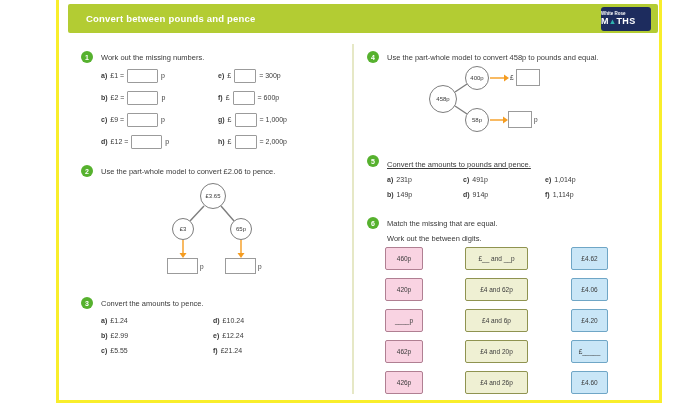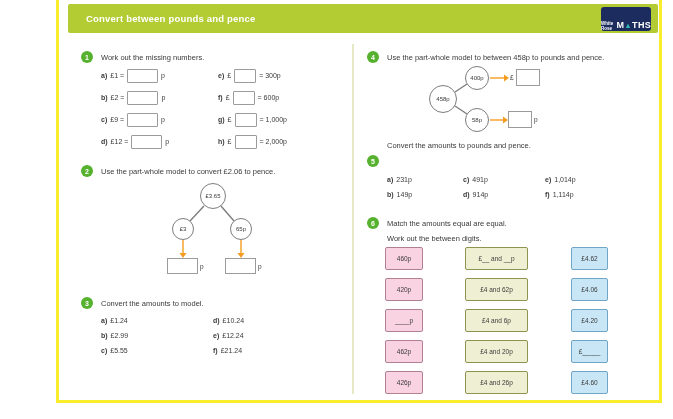--- a/index.html
+++ b/index.html
@@ -7,21 +7,21 @@
   .page { position:relative; width:673px; height:419px; background:#ffffff; overflow:hidden;padding-left:12px; }
 
   .yellow-frame { position:absolute; left:56px; top:-6px; width:606px; height:409px;
                   border:3px solid #f9ee2b; background:transparent; }
 
   .header-bar { position:absolute; left:68px; top:4px; width:590px; height:29px;
                 background:#b3cc33; border-radius:2px; }
   .header-title { position:absolute; left:18px; top:0; line-height:29px; color:#ffffff;
                   font-size:9.5px; font-weight:bold; letter-spacing:0.2px; }
   .logo { position:absolute; left:601px; top:7px; width:50px; height:24px; background:#1d2c5e;
-          border-radius:3px; display:flex; flex-direction:row; align-items:flex-end;
+          border-radius:3px; display:flex; flex-direction:column; align-items:flex-start;
           justify-content:center; color:#ffffff; }
   .logo-top { font-size:4.5px; font-weight:bold; line-height:5px; }
   .logo-main { font-size:9px; font-weight:bold; line-height:10px; letter-spacing:0.3px; }
   .logo-a { color:#2fb3b0; font-size:7.5px; }
 
   .divider { position:absolute; left:352px; top:44px; width:2px; height:350px; background:#e6e8c6; }
 
   .q-num { position:absolute; width:12px; height:12px; border-radius:50%; background:#56b12e;
            color:#ffffff; font-size:7px; font-weight:bold; display:flex; align-items:center;
            justify-content:center; }
@@ -129,21 +129,21 @@
   </svg>
   <div class="pw-circle" style="left:200px; top:183px; width:26px; height:26px;">£3.65</div>
   <div class="pw-circle" style="left:172px; top:218px; width:22px; height:22px;">£3</div>
   <div class="pw-circle" style="left:230px; top:218px; width:22px; height:22px;">65p</div>
   <div class="pw-box" style="left:167px; top:258px; width:31px; height:16px;"></div>
   <div class="pw-label" style="left:200px; top:263px;">p</div>
   <div class="pw-box" style="left:225px; top:258px; width:31px; height:16px;"></div>
   <div class="pw-label" style="left:258px; top:263px;">p</div>
 
   <div class="q-num" style="left:81px; top:297px;">3</div>
-  <div class="instr" style="left:101px; top:299px;">Convert the amounts to model.</div>
+  <div class="instr" style="left:101px; top:299px;">Convert the amounts to pence.</div>
 
   <div class="row" style="left:101px; top:313px;">
     <span class="lbl">a)</span>
     <span>£1.24</span>
   </div>
   <div class="row" style="left:101px; top:328px;">
     <span class="lbl">b)</span>
     <span>£2.99</span>
   </div>
   <div class="row" style="left:101px; top:343px;">
@@ -157,40 +157,40 @@
   <div class="row" style="left:213px; top:328px;">
     <span class="lbl">e)</span>
     <span>£12.24</span>
   </div>
   <div class="row" style="left:213px; top:343px;">
     <span class="lbl">f)</span>
     <span>£21.24</span>
   </div>
 
   <div class="q-num" style="left:367px; top:51px;">4</div>
-  <div class="instr" style="left:387px; top:53px;">Use the part-whole model to between 458p to pounds and pence.</div>
+  <div class="instr" style="left:387px; top:53px;">Use the part-whole model to convert 458p to pounds and equal.</div>
 
   <svg class="model-svg" style="left:420px; top:60px;" width="130" height="80">
     <line x1="35" y1="32" x2="47" y2="24" stroke="#7d7d7d" stroke-width="1.4"></line>
     <line x1="35" y1="46" x2="47" y2="54" stroke="#7d7d7d" stroke-width="1.4"></line>
     <line x1="70" y1="18" x2="84" y2="18" stroke="#f59c20" stroke-width="1.4"></line>
     <polygon points="84,14.5 84,21.5 89,18" fill="#f59c20"></polygon>
     <line x1="70" y1="60" x2="83" y2="60" stroke="#f59c20" stroke-width="1.4"></line>
     <polygon points="83,56.5 83,63.5 88,60" fill="#f59c20"></polygon>
   </svg>
   <div class="pw-circle" style="left:429px; top:85px; width:28px; height:28px;">458p</div>
   <div class="pw-circle" style="left:465px; top:66px; width:24px; height:24px;">400p</div>
   <div class="pw-circle" style="left:465px; top:108px; width:24px; height:24px;">58p</div>
   <div class="pw-label" style="left:510px; top:74px;">£</div>
   <div class="pw-box" style="left:516px; top:69px; width:24px; height:17px;"></div>
   <div class="pw-box" style="left:508px; top:111px; width:24px; height:17px;"></div>
   <div class="pw-label" style="left:534px; top:116px;">p</div>
 
   <div class="q-num" style="left:367px; top:155px;">5</div>
-  <div class="instr" style="left:387px; top:141px;">Convert the amounts to pounds and pence.</div>
+  <div class="instr" style="left:387px; top:160px;text-decoration:underline;">Convert the amounts to pounds and pence.</div>
 
   <div class="row" style="left:387px; top:172px;">
     <span class="lbl">a)</span>
     <span>231p</span>
   </div>
   <div class="row" style="left:387px; top:187px;">
     <span class="lbl">b)</span>
     <span>149p</span>
   </div>
   <div class="row" style="left:463px; top:172px;">
@@ -204,21 +204,21 @@
   <div class="row" style="left:545px; top:172px;">
     <span class="lbl">e)</span>
     <span>1,014p</span>
   </div>
   <div class="row" style="left:545px; top:187px;">
     <span class="lbl">f)</span>
     <span>1,114p</span>
   </div>
 
   <div class="q-num" style="left:367px; top:217px;">6</div>
-  <div class="instr" style="left:387px; top:219px;">Match the amounts equal are equal.</div>
+  <div class="instr" style="left:387px; top:219px;">Match the missing that are equal.</div>
   <div class="instr" style="left:387px; top:234px;">Work out the between digits.</div>
 
   <div class="match-box pinkbox" style="top:247px;">460p</div>
   <div class="match-box pinkbox" style="top:278px;">420p</div>
   <div class="match-box pinkbox" style="top:309px;">____p</div>
   <div class="match-box pinkbox" style="top:340px;">462p</div>
   <div class="match-box pinkbox" style="top:371px;">426p</div>
 
   <div class="match-box greenbox" style="top:247px;">£__ and __p</div>
   <div class="match-box greenbox" style="top:278px;">£4 and 62p</div>

